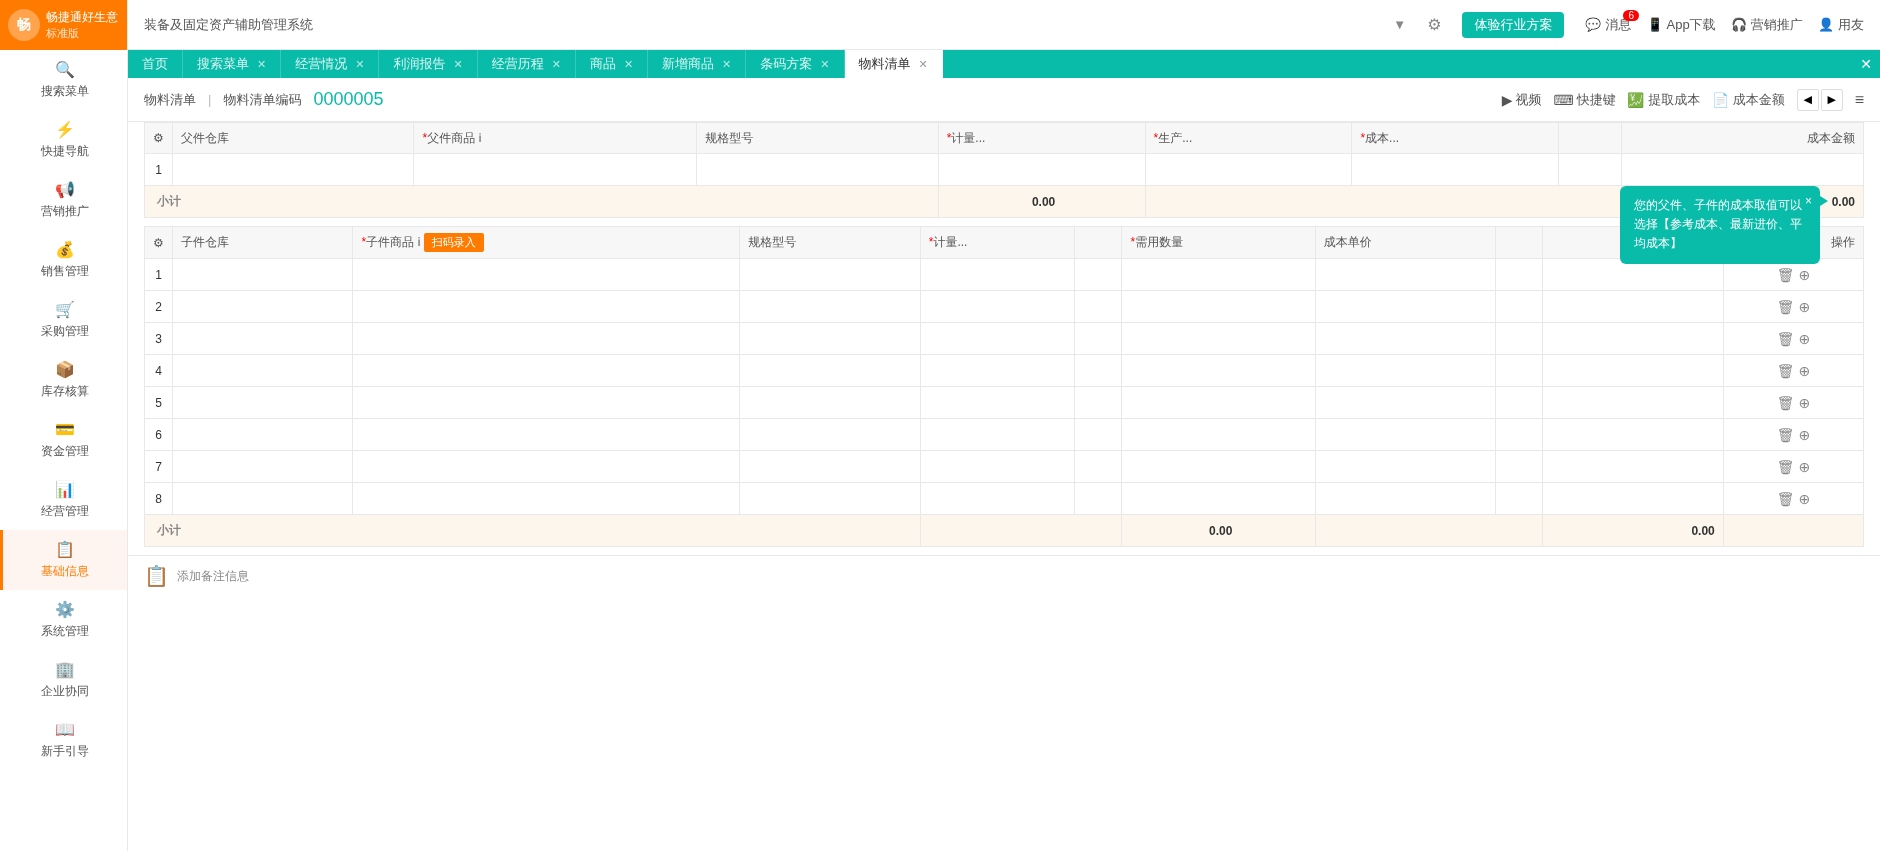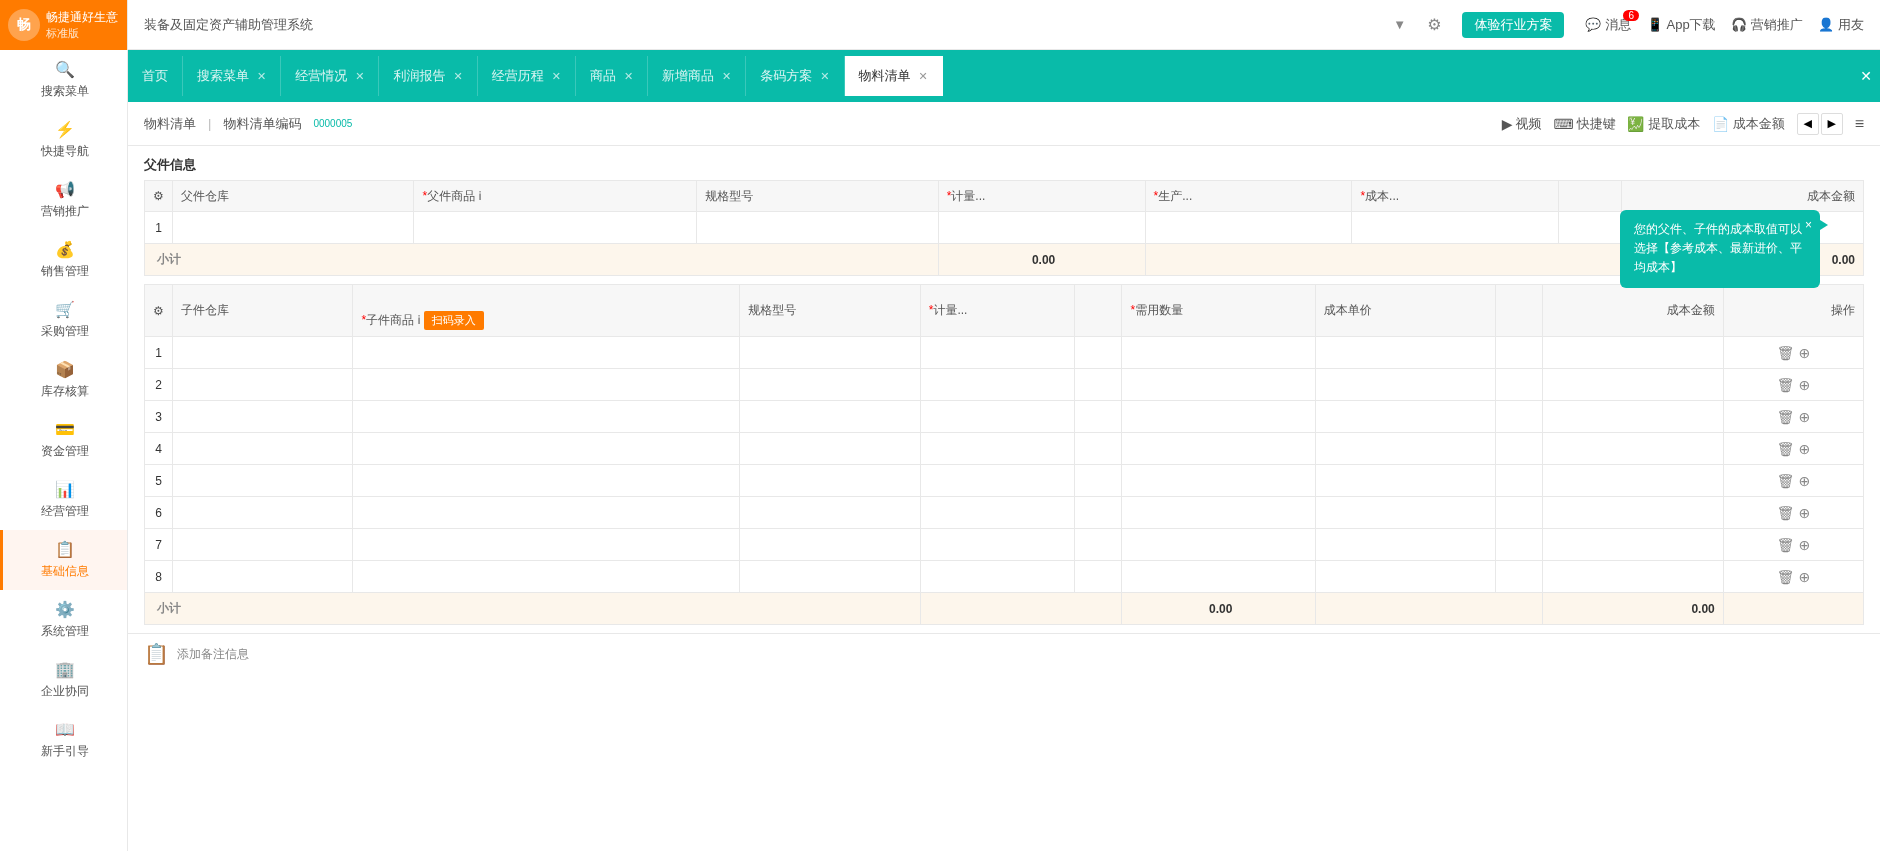--- a/index.html
+++ b/index.html
@@ -21,53 +21,53 @@
     
     .topbar { background: #fff; height: 50px; display: flex; align-items: center; padding: 0 16px; border-bottom: 1px solid #e8e8e8; gap: 21px; }
     .topbar-title { font-size: 13px; color: #555; flex: 1; }
     .topbar-actions { display: flex; align-items: center; gap: 16px; font-size: 13px; color: #555; }
     .topbar-btn { background: #09bba9; color: #fff; border: none; border-radius: 4px; padding: 4px 12px; cursor: pointer; font-size: 13px; }
     .gear-icon { font-size: 16px; color: #888; cursor: pointer; }
     .notification-badge { position: relative; cursor: pointer; }
     .badge { position: absolute; top: -6px; right: -8px; background: #f00; color: #fff; font-size: 10px; border-radius: 10px; padding: 0 4px; min-width: 16px; text-align: center; }
 
     
-    .nav-tabs { background: #09bba9; display: flex; align-items: center; height: 52px; padding: 0 0; overflow: hidden; }
+    .nav-tabs { background: #09bba9; display: flex; align-items: center; height: 28px; padding: 0 0; overflow: hidden; }
     .nav-tab { color: rgba(255,255,255,0.85); padding: 0 14px; height: 40px; display: flex; align-items: center; gap: 6px; cursor: pointer; font-size: 13px; white-space: nowrap; border-right: 1px solid rgba(255,255,255,0.2); }
     .nav-tab.active { background: #fff; color: #333; }
     .nav-tab .close-x { font-size: 11px; color: rgba(255,255,255,0.7); margin-left: 2px; }
     .nav-tab.active .close-x { color: #999; }
     .nav-tab-end-close { color: #fff; padding: 0 8px; cursor: pointer; font-size: 14px; margin-left: auto; }
 
     
     .page-content { flex: 1; overflow-y: auto; background: #f5f5f5; padding: 0; }
     .page-inner { background: #fff; min-height: 100%; }
 
     
     .page-header { display: flex; align-items: center; padding: 0 16px; height: 44px; border-bottom: 1px solid #e8e8e8; gap: 12px; }
     .breadcrumb-item { font-size: 13px; color: #555; cursor: pointer; }
-    .breadcrumb-number { color: #09bba9; font-size: 10px; }
+    .breadcrumb-number { color: #09bba9; font-size: 18px; }
     .header-tools { margin-left: auto; display: flex; align-items: center; gap: 12px; font-size: 13px; color: #555; }
     .header-tool { display: flex; align-items: center; gap: 3px; cursor: pointer; color: #555; }
     .header-tool .icon { font-size: 14px; }
     .nav-arrows { display: flex; align-items: center; gap: 2px; }
     .arrow-btn { width: 22px; height: 22px; border: 1px solid #ddd; background: #fff; border-radius: 2px; cursor: pointer; display: flex; align-items: center; justify-content: center; font-size: 11px; }
 
     
     .section { padding: 0 16px 0 16px; }
     .section-title { font-size: 13px; font-weight: bold; color: #333; padding: 10px 0 6px 0; }
 
     
     .data-table { width: 100%; border-collapse: collapse; font-size: 12px; }
     .data-table th { background: #f7f7f7; border: 1px solid #e8e8e8; padding: 6px 8px; text-align: left; color: #555; white-space: nowrap; font-weight: normal; }
     .data-table th .required { color: #f00; }
     .data-table td { border: 1px solid #e8e8e8; padding: 4px 8px; height: 32px; }
     .data-table .subtotal-row td { background: #fdf6ec; font-weight: bold; padding-left: 12px; }
     .gear-cell { width: 28px; text-align: center; }
-    .scan-btn { background: #ff7b00; color: #fff; border: none; border-radius: 2px; padding: 2px 8px; font-size: 11px; cursor: pointer; margin-top: 20px; }
+    .scan-btn { background: #ff7b00; color: #fff; border: none; border-radius: 2px; padding: 2px 8px; font-size: 11px; cursor: pointer; }
     .action-cell { display: flex; gap: 4px; align-items: center; justify-content: center; }
     .action-icon { cursor: pointer; color: #888; font-size: 14px; }
     .subtotal-label { color: #888; font-size: 12px; }
 
     
     .tooltip-box { position: absolute; right: 220px; top: 135px; background: #09bba9; color: #fff; padding: 10px 14px; border-radius: 6px; font-size: 12px; max-width: 200px; line-height: 1.6; z-index: 100; }
     .tooltip-box::after { content: ''; position: absolute; top: 10px; right: -8px; border-width: 5px 0 5px 8px; border-style: solid; border-color: transparent transparent transparent #09bba9; }
     .tooltip-close { position: absolute; top: 6px; right: 8px; cursor: pointer; font-size: 12px; }
 
     
@@ -236,21 +236,20 @@
           <div style="cursor:pointer;font-size:16px;">≡</div>
         </div>
       </div>
 
       <div class="tooltip-box" style="position:absolute;right:60px;top:108px;">
         <span class="tooltip-close">×</span>
         <span>您的父件、子件的成本取值可以选择【参考成本、最新进价、平均成本】</span>
       </div>
 
       <div class="section">
-        <div class="section-title">父件信息</div>
         <table class="data-table">
           <thead>
             <tr>
               <th class="gear-cell">⚙</th>
               <th>父件仓库</th>
               <th><span class="required">*</span>父件商品 ℹ</th>
               <th>规格型号</th>
               <th><span class="required">*</span>计量...</th>
               <th><span class="required">*</span>生产...</th>
               <th><span class="required">*</span>成本...</th>

